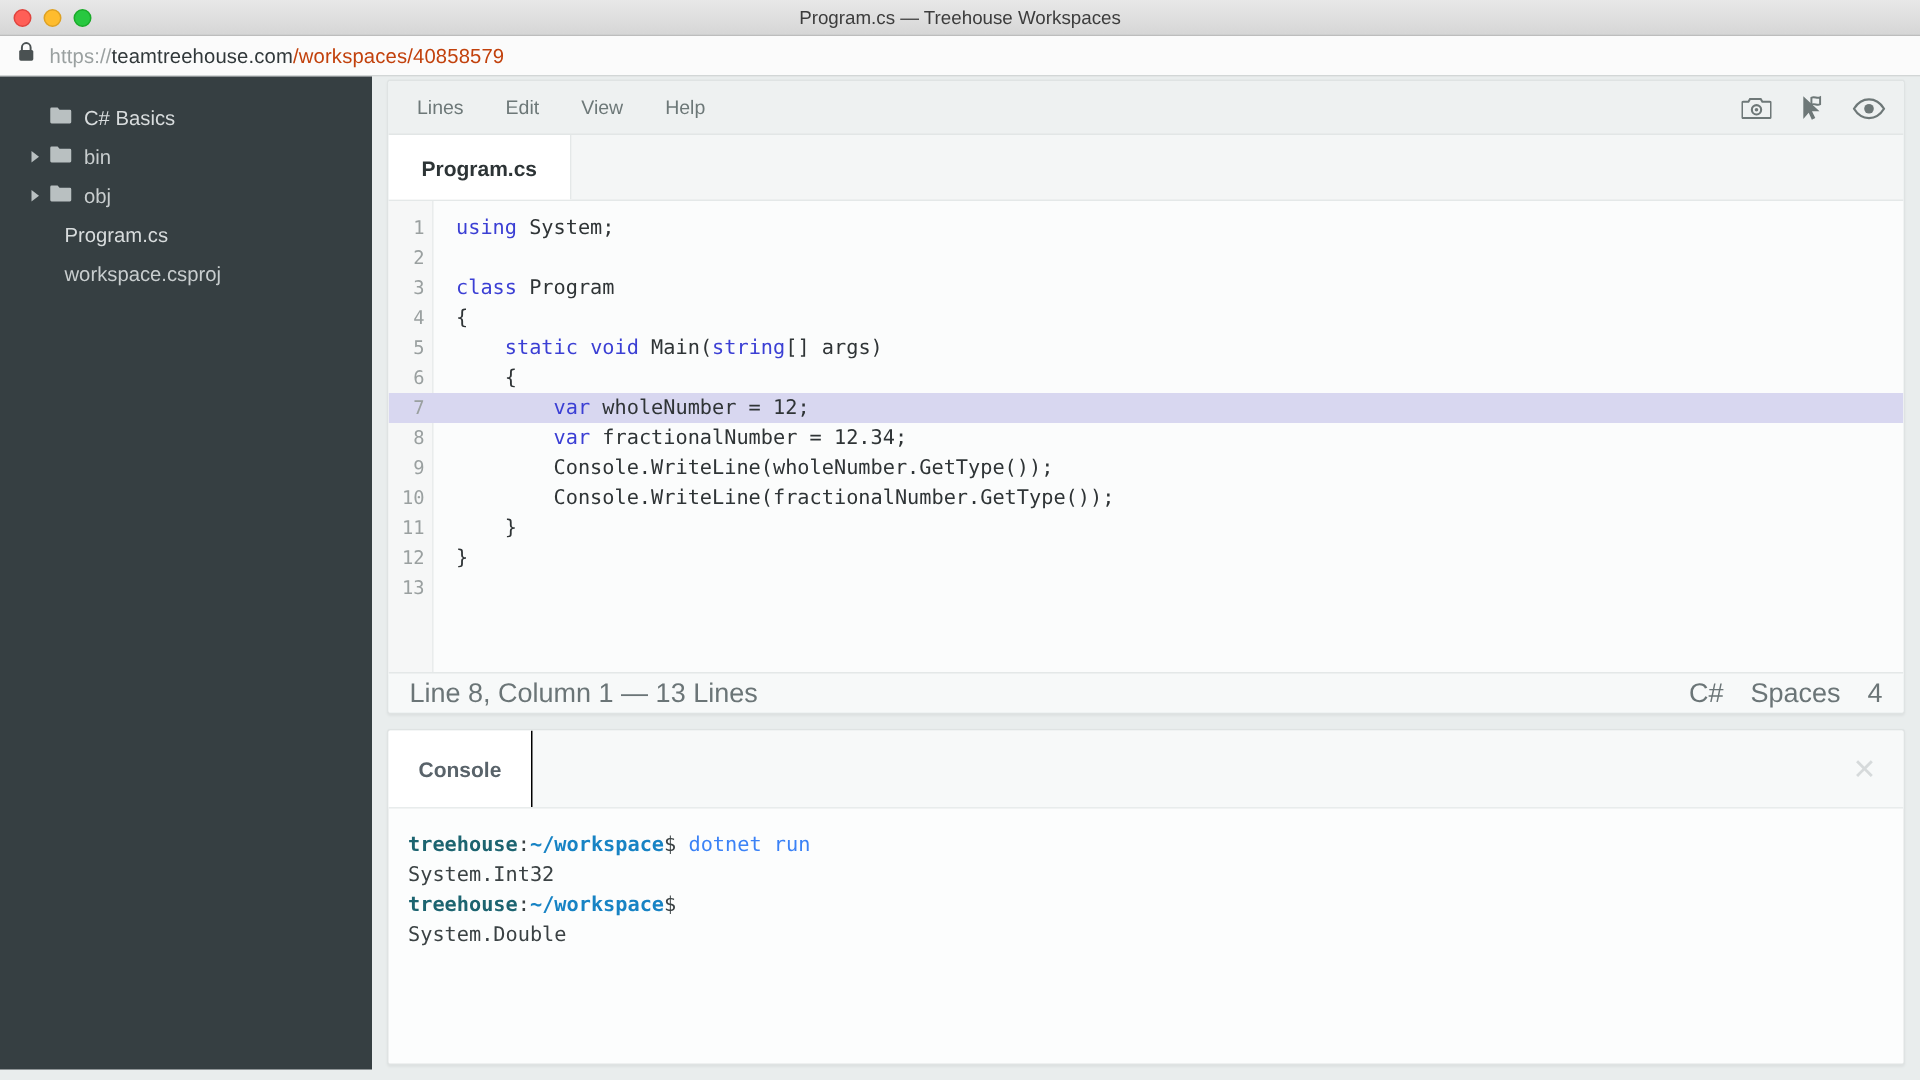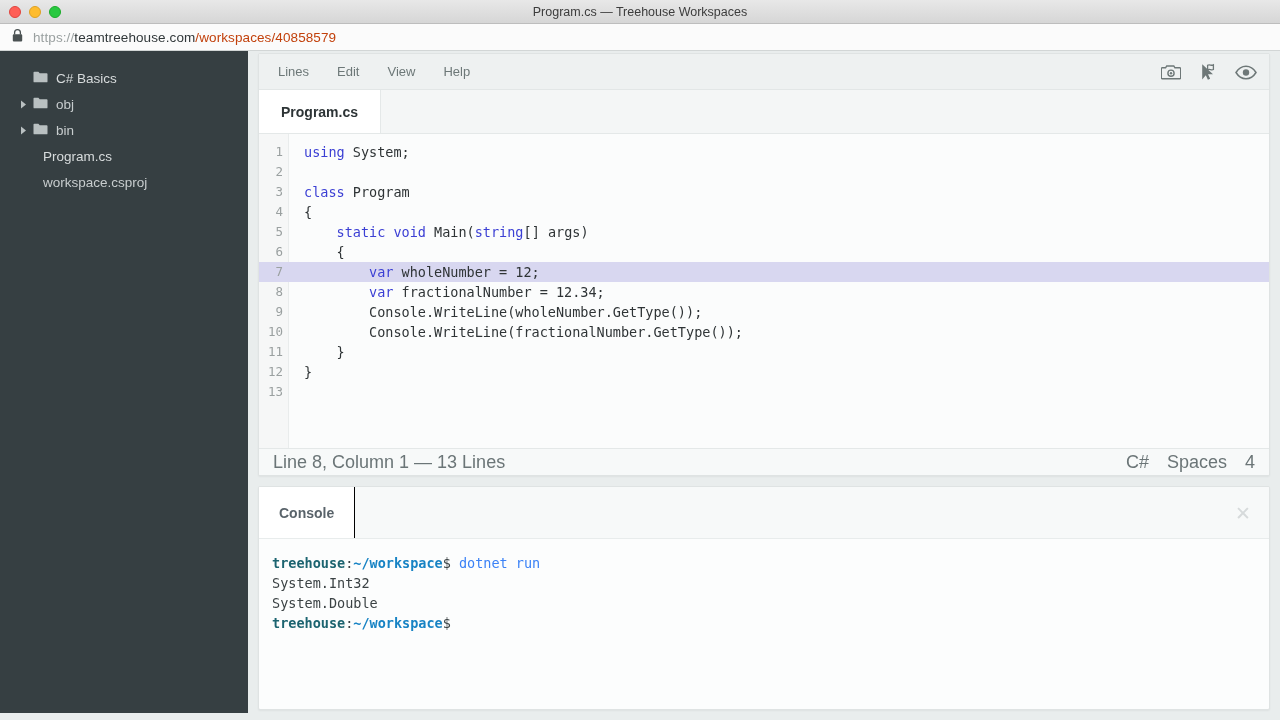--- a/index.html
+++ b/index.html
@@ -245,42 +245,42 @@
 </div>
 
 <div class="sidebar">
   <div id="sidebar-list">
       <div class="file-row root strong">
         <span class="caret"></span>
         <span class="folder-icon"><svg width="15" height="12" viewBox="0 0 15 12">
             <path d="M0.5 1.6a.9.9 0 0 1 .9-.9h4.0l1.3 1.5h6.9a.9.9 0 0 1 .9.9v7.3a.9.9 0 0 1-.9.9H1.4a.9.9 0 0 1-.9-.9z" fill="#b9c0c1"></path>
           </svg></span>
         <span class="file-label">C# Basics</span>
+      </div>
+      <div class="file-row child">
+        <span class="caret">
+          <svg width="7" height="9" viewBox="0 0 7 9">
+            <path d="M1 0.6 6 4.5 1 8.4z" fill="#b9c0c1"></path>
+          </svg>
+        </span>
+        <span class="folder-icon"><svg width="15" height="12" viewBox="0 0 15 12">
+            <path d="M0.5 1.6a.9.9 0 0 1 .9-.9h4.0l1.3 1.5h6.9a.9.9 0 0 1 .9.9v7.3a.9.9 0 0 1-.9.9H1.4a.9.9 0 0 1-.9-.9z" fill="#b9c0c1"></path>
+          </svg></span>
+        <span class="file-label">bin</span>
       </div>
       <div class="file-row child">
         <span class="caret">
           <svg width="7" height="9" viewBox="0 0 7 9">
             <path d="M1 0.6 6 4.5 1 8.4z" fill="#b9c0c1"></path>
           </svg>
         </span>
         <span class="folder-icon"><svg width="15" height="12" viewBox="0 0 15 12">
             <path d="M0.5 1.6a.9.9 0 0 1 .9-.9h4.0l1.3 1.5h6.9a.9.9 0 0 1 .9.9v7.3a.9.9 0 0 1-.9.9H1.4a.9.9 0 0 1-.9-.9z" fill="#b9c0c1"></path>
           </svg></span>
         <span class="file-label">obj</span>
-      </div>
-      <div class="file-row child">
-        <span class="caret">
-          <svg width="7" height="9" viewBox="0 0 7 9">
-            <path d="M1 0.6 6 4.5 1 8.4z" fill="#b9c0c1"></path>
-          </svg>
-        </span>
-        <span class="folder-icon"><svg width="15" height="12" viewBox="0 0 15 12">
-            <path d="M0.5 1.6a.9.9 0 0 1 .9-.9h4.0l1.3 1.5h6.9a.9.9 0 0 1 .9.9v7.3a.9.9 0 0 1-.9.9H1.4a.9.9 0 0 1-.9-.9z" fill="#b9c0c1"></path>
-          </svg></span>
-        <span class="file-label">bin</span>
       </div>
       <div class="file-row leaf strong">
         <span class="file-label">Program.cs</span>
       </div>
       <div class="file-row leaf">
         <span class="file-label">workspace.csproj</span>
       </div>
     </div>
 </div>
 
@@ -354,16 +354,16 @@
 <div class="console-panel">
   <div class="console-tabstrip">
     <div class="console-tab">
       <span>Console</span>
     </div>
     <div class="console-close">✕</div>
   </div>
   <div class="console-body" id="console-body">
       <div class="term-line"><span class="p-user">treehouse</span><span class="p-colon">:</span><span class="p-path">~/workspace</span><span class="p-dollar">$</span><span class="p-cmd"> dotnet run</span></div>
       <div class="term-line"><span>System.Int32</span></div>
+      <div class="term-line"><span class="p-user">treehouse</span><span class="p-colon">:</span><span class="p-path">~/workspace</span><span class="p-dollar">$</span></div>
       <div class="term-line"><span>System.Double</span></div>
-      <div class="term-line"><span class="p-user">treehouse</span><span class="p-colon">:</span><span class="p-path">~/workspace</span><span class="p-dollar">$</span></div>
     </div>
 </div>
 
 </body></html>

